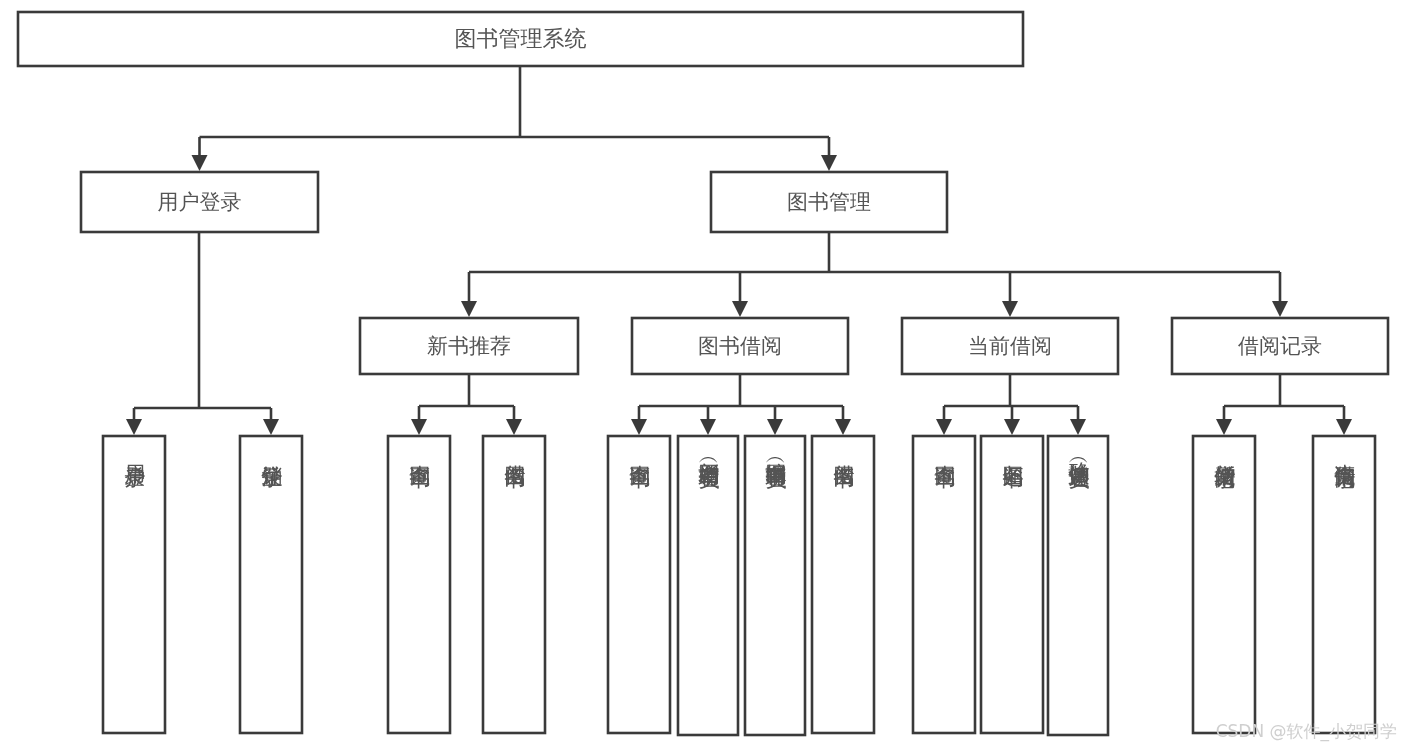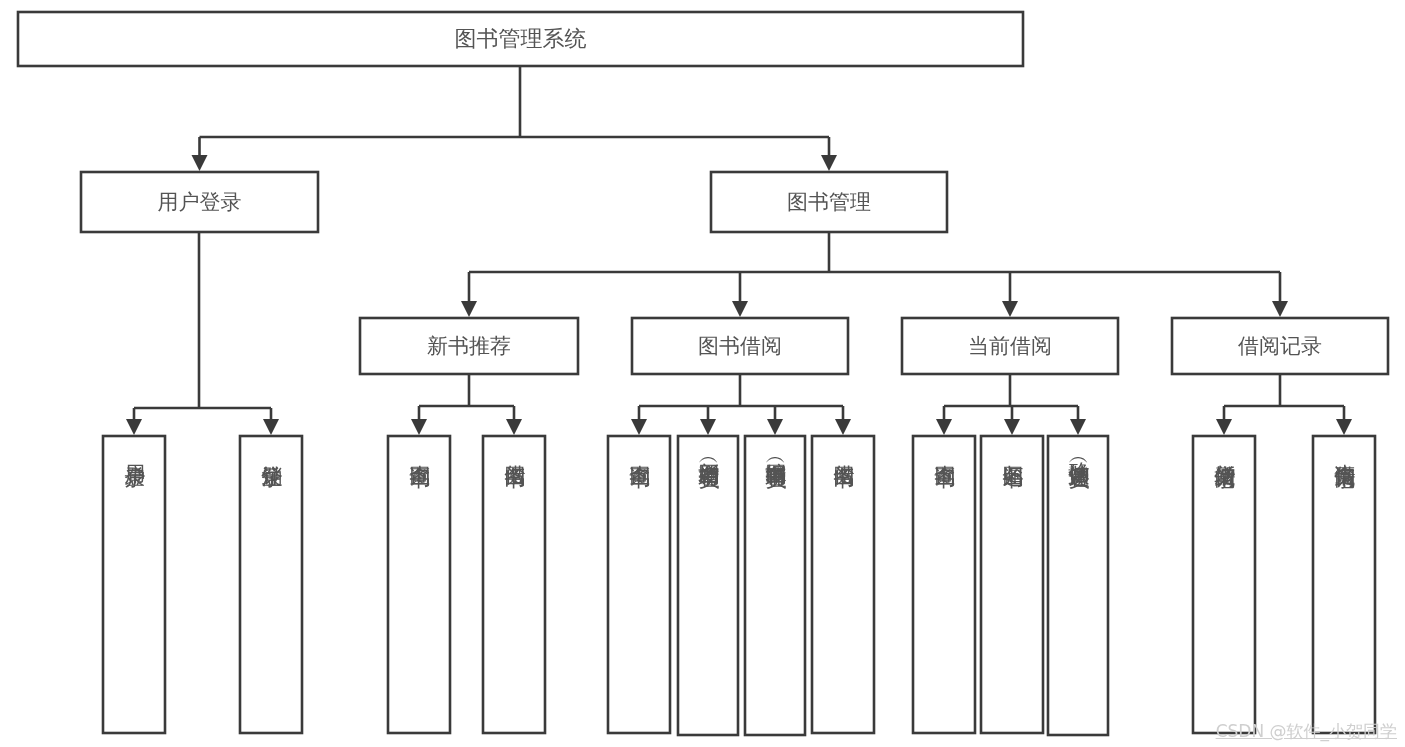--- a/index.html
+++ b/index.html
@@ -23,21 +23,21 @@
     text-anchor:middle;
     dominant-baseline:middle;
   }
   .label-h{font-size:21px;}
   .label-root{font-size:22px;}
   .label-v{font-size:21px;writing-mode:vertical-rl;text-orientation:upright;letter-spacing:1px;}
   .watermark{
     position:absolute;right:8px;bottom:4px;
     color:#cfcfcf;font-size:17px;
     font-family:"DejaVu Sans","Liberation Sans",sans-serif;
-    white-space:nowrap;user-select:none;text-decoration:underline;
+    white-space:nowrap;user-select:none;
   }
 </style>
 </head>
 <body>
 
 <div id="diagram-root">
   <svg class="diagram-canvas" viewBox="0 0 1405 747">
     <g id="edge-layer">
         <g>
           <path class="connector" d="M 520 66 L 520 137"></path>

